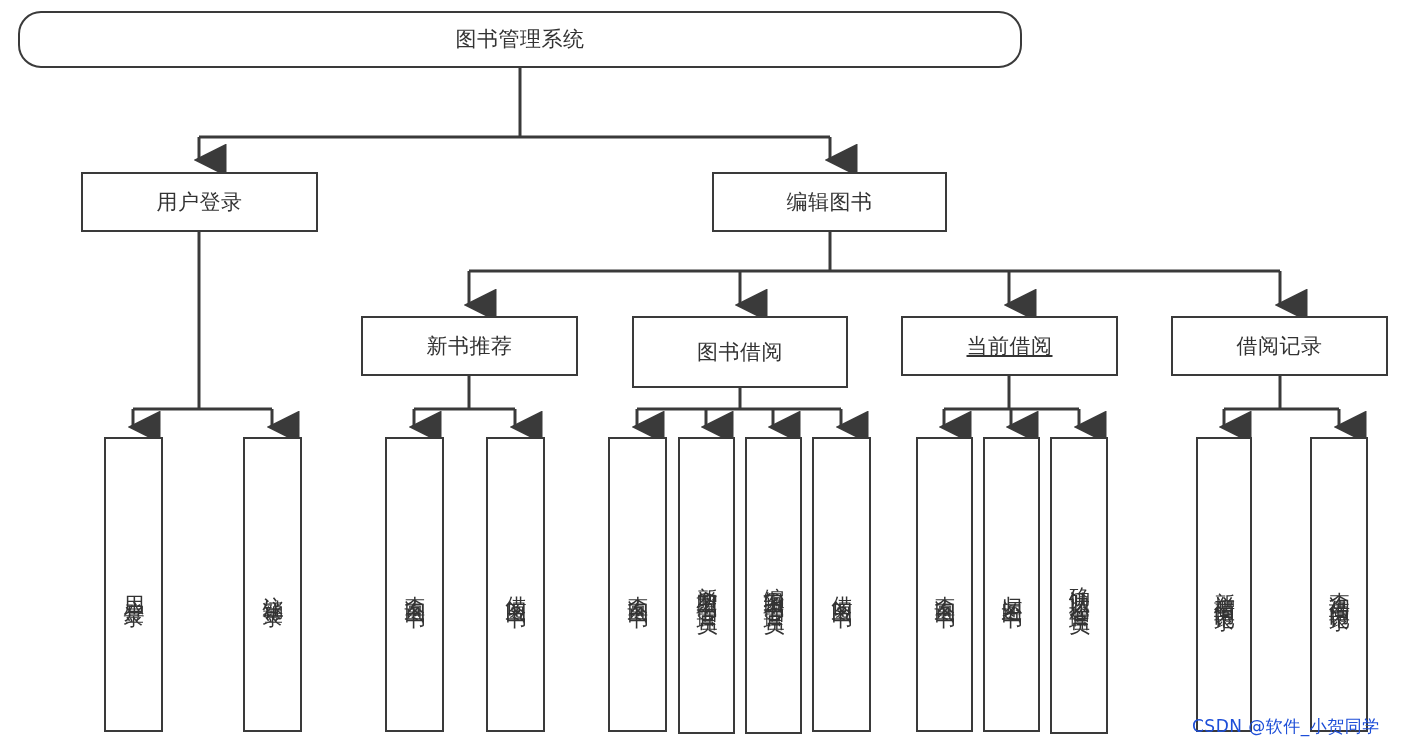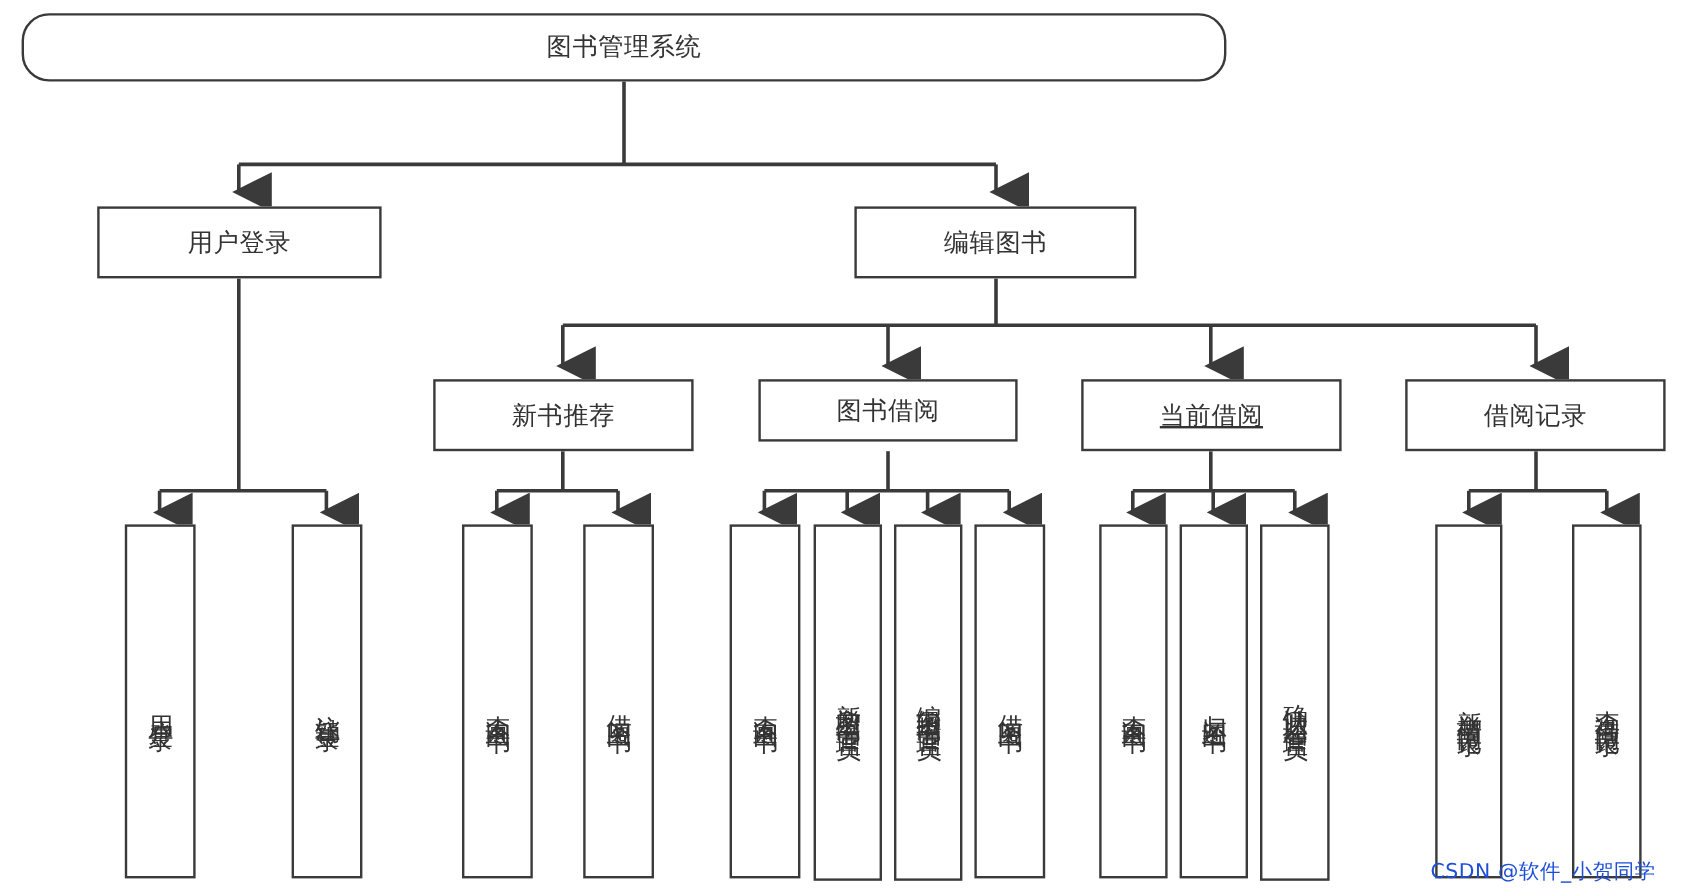--- a/index.html
+++ b/index.html
@@ -125,21 +125,21 @@
   <div class="node" style="left:81px; top:172px; width:237px; height:60px;">
     <span class="label">用户登录</span>
   </div>
   <div class="node" style="left:712px; top:172px; width:235px; height:60px;">
     <span class="label">编辑图书</span>
   </div>
 
   <div class="node" style="left:361px; top:316px; width:217px; height:60px;">
     <span class="label">新书推荐</span>
   </div>
-  <div class="node" style="left:632px; top:316px; width:216px; height:52px;">
+  <div class="node" style="left:632px; top:316px; width:216px; height:72px;">
     <span class="label">图书借阅</span>
   </div>
   <div class="node" style="left:901px; top:316px; width:217px; height:60px;text-decoration:underline;">
     <span class="label">当前借阅</span>
   </div>
   <div class="node" style="left:1171px; top:316px; width:217px; height:60px;font-family:Liberation Serif, serif;">
     <span class="label">借阅记录</span>
   </div>
 
   <div class="node leaf" style="left:104px; top:437px; width:59px; height:295px;">

